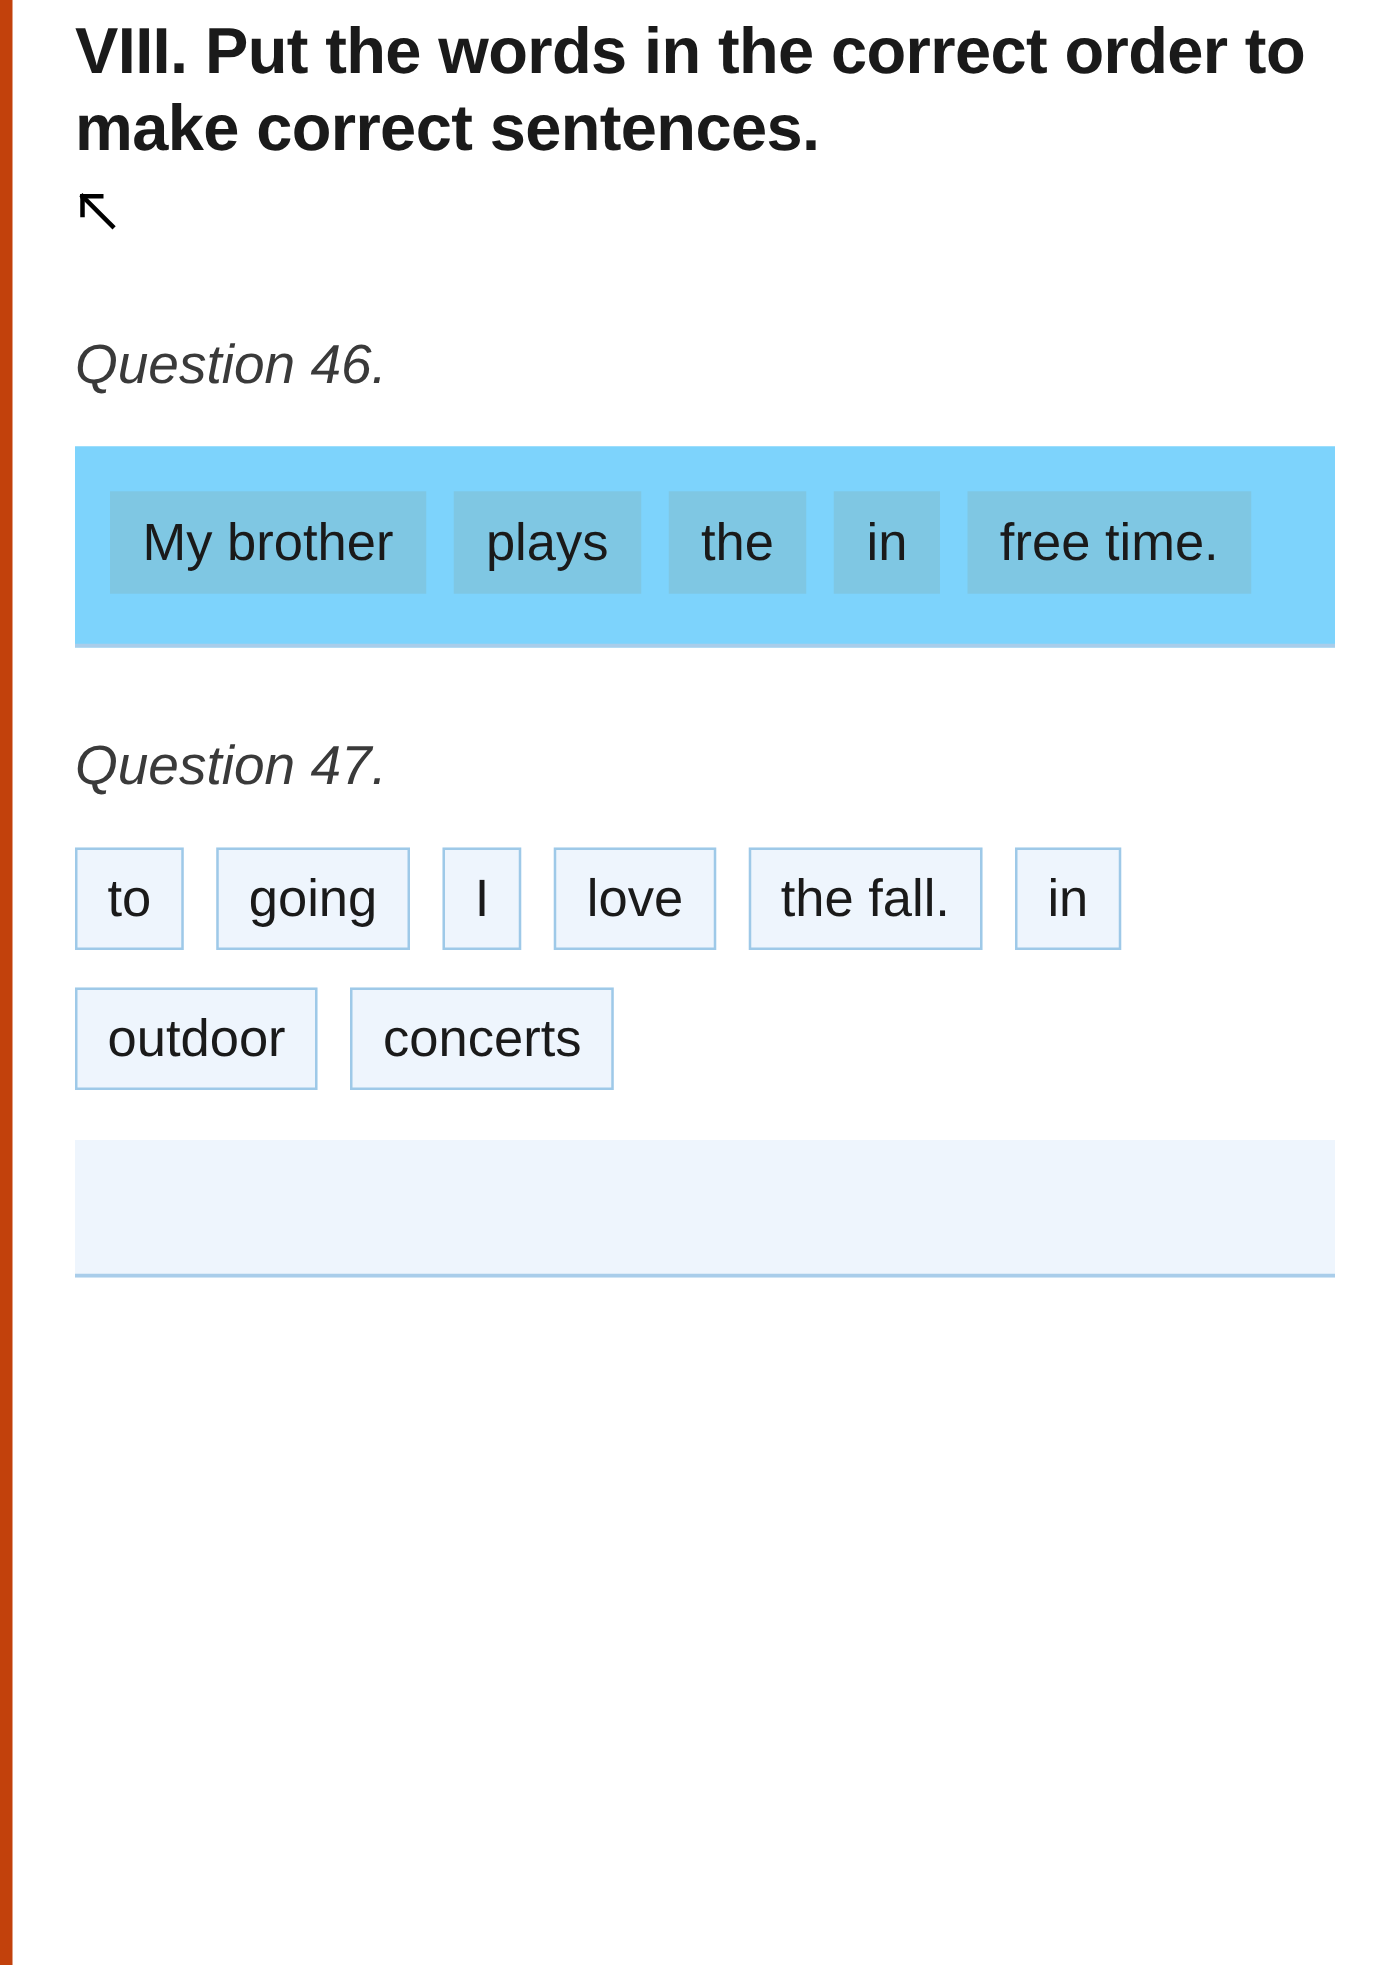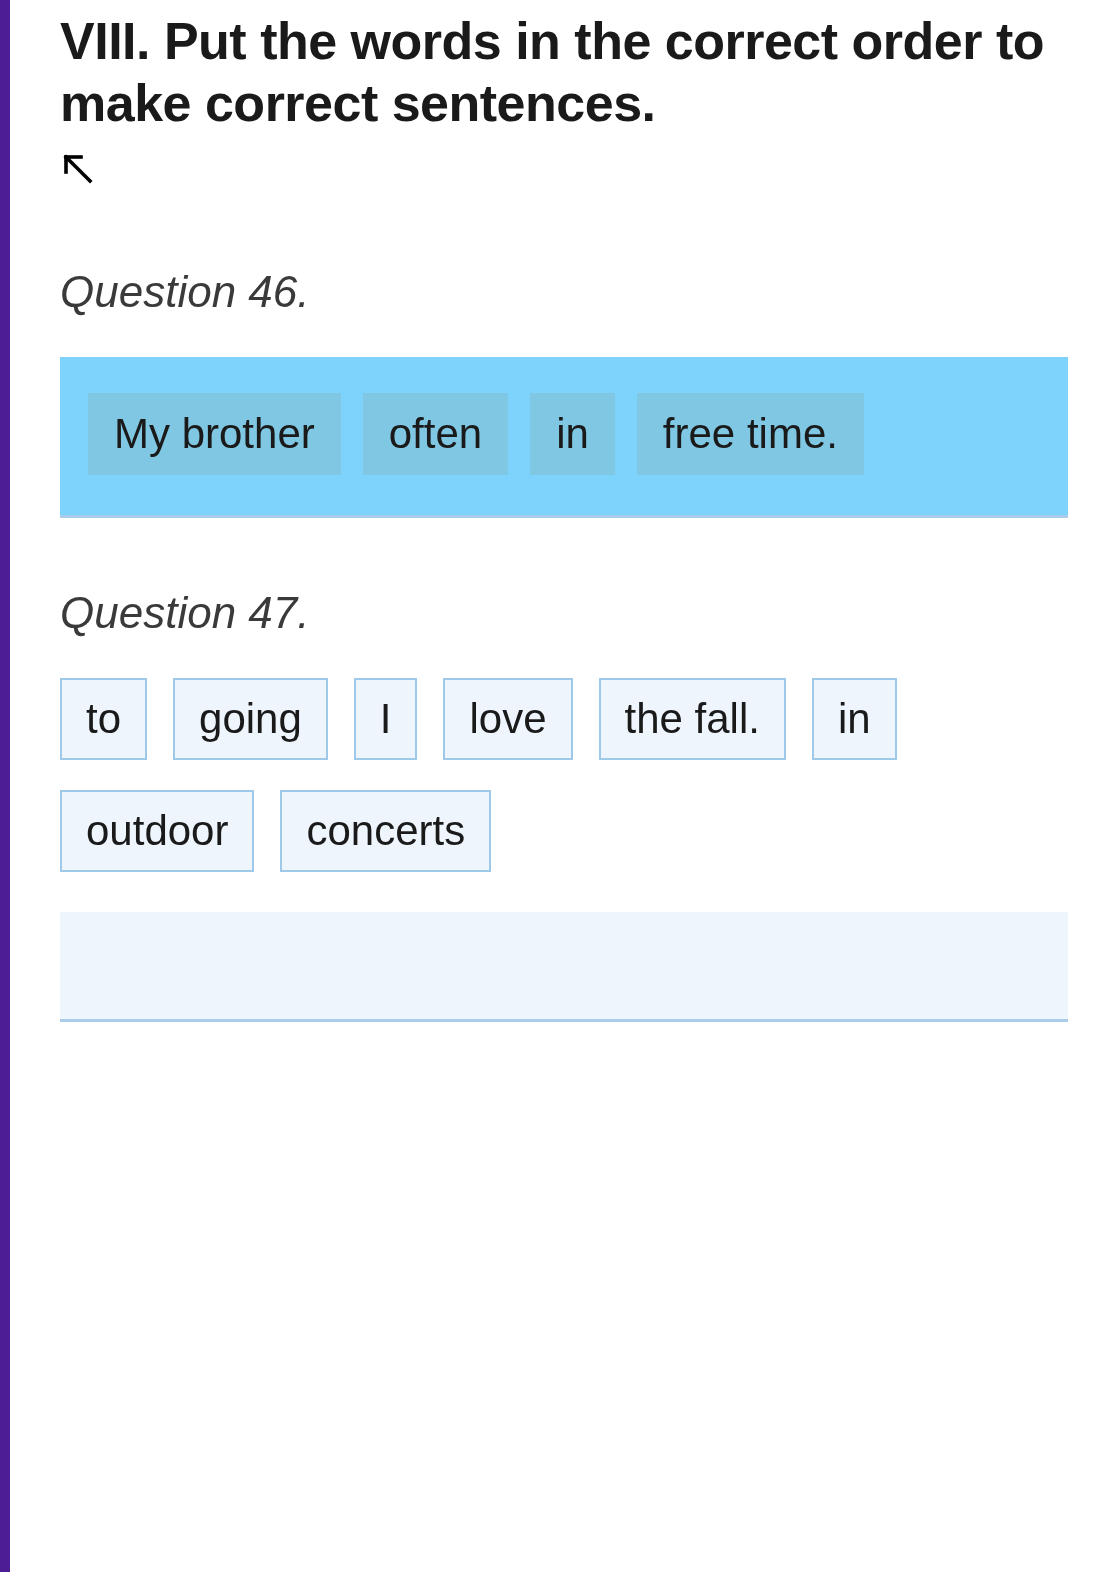--- a/index.html
+++ b/index.html
@@ -4,21 +4,21 @@
 <style>
   * { box-sizing: border-box; margin: 0; padding: 0; }
   body {
     font-family: -apple-system, BlinkMacSystemFont, "Segoe UI", Helvetica, Arial, sans-serif;
     background: #ffffff;
     width: 1098px;
     padding: 0;
     color: #1a1a1a;
   }
   .page {
-    border-left: 10px solid #4c1d95;
+    border-left: 10px solid #c2410c;
     padding: 10px 30px 40px 50px;
     min-height: 1572px;
   }
   .section-title {
     font-size: 52px;
     font-weight: 700;
     line-height: 1.2;
     letter-spacing: -0.5px;
     margin-bottom: 10px;
   }
@@ -99,21 +99,22 @@
       <path d="M4 4 L20 20" stroke-linecap="square"></path>
     </svg>
   </span>
 
   
   <div class="question-label">Question 46.</div>
 
   <div class="answer-block">
     <div class="tile-row">
       <span class="tile-filled">My brother</span>
-      <span class="tile-filled">often</span>
+      <span class="tile-filled">plays</span>
+      <span class="tile-filled">the</span>
       <span class="tile-filled">in</span>
       <span class="tile-filled">free time.</span>
     </div>
   </div>
 
   
   <div class="question-label">Question 47.</div>
 
   <div class="q47-wrap">
     <div class="tile-row outline">

